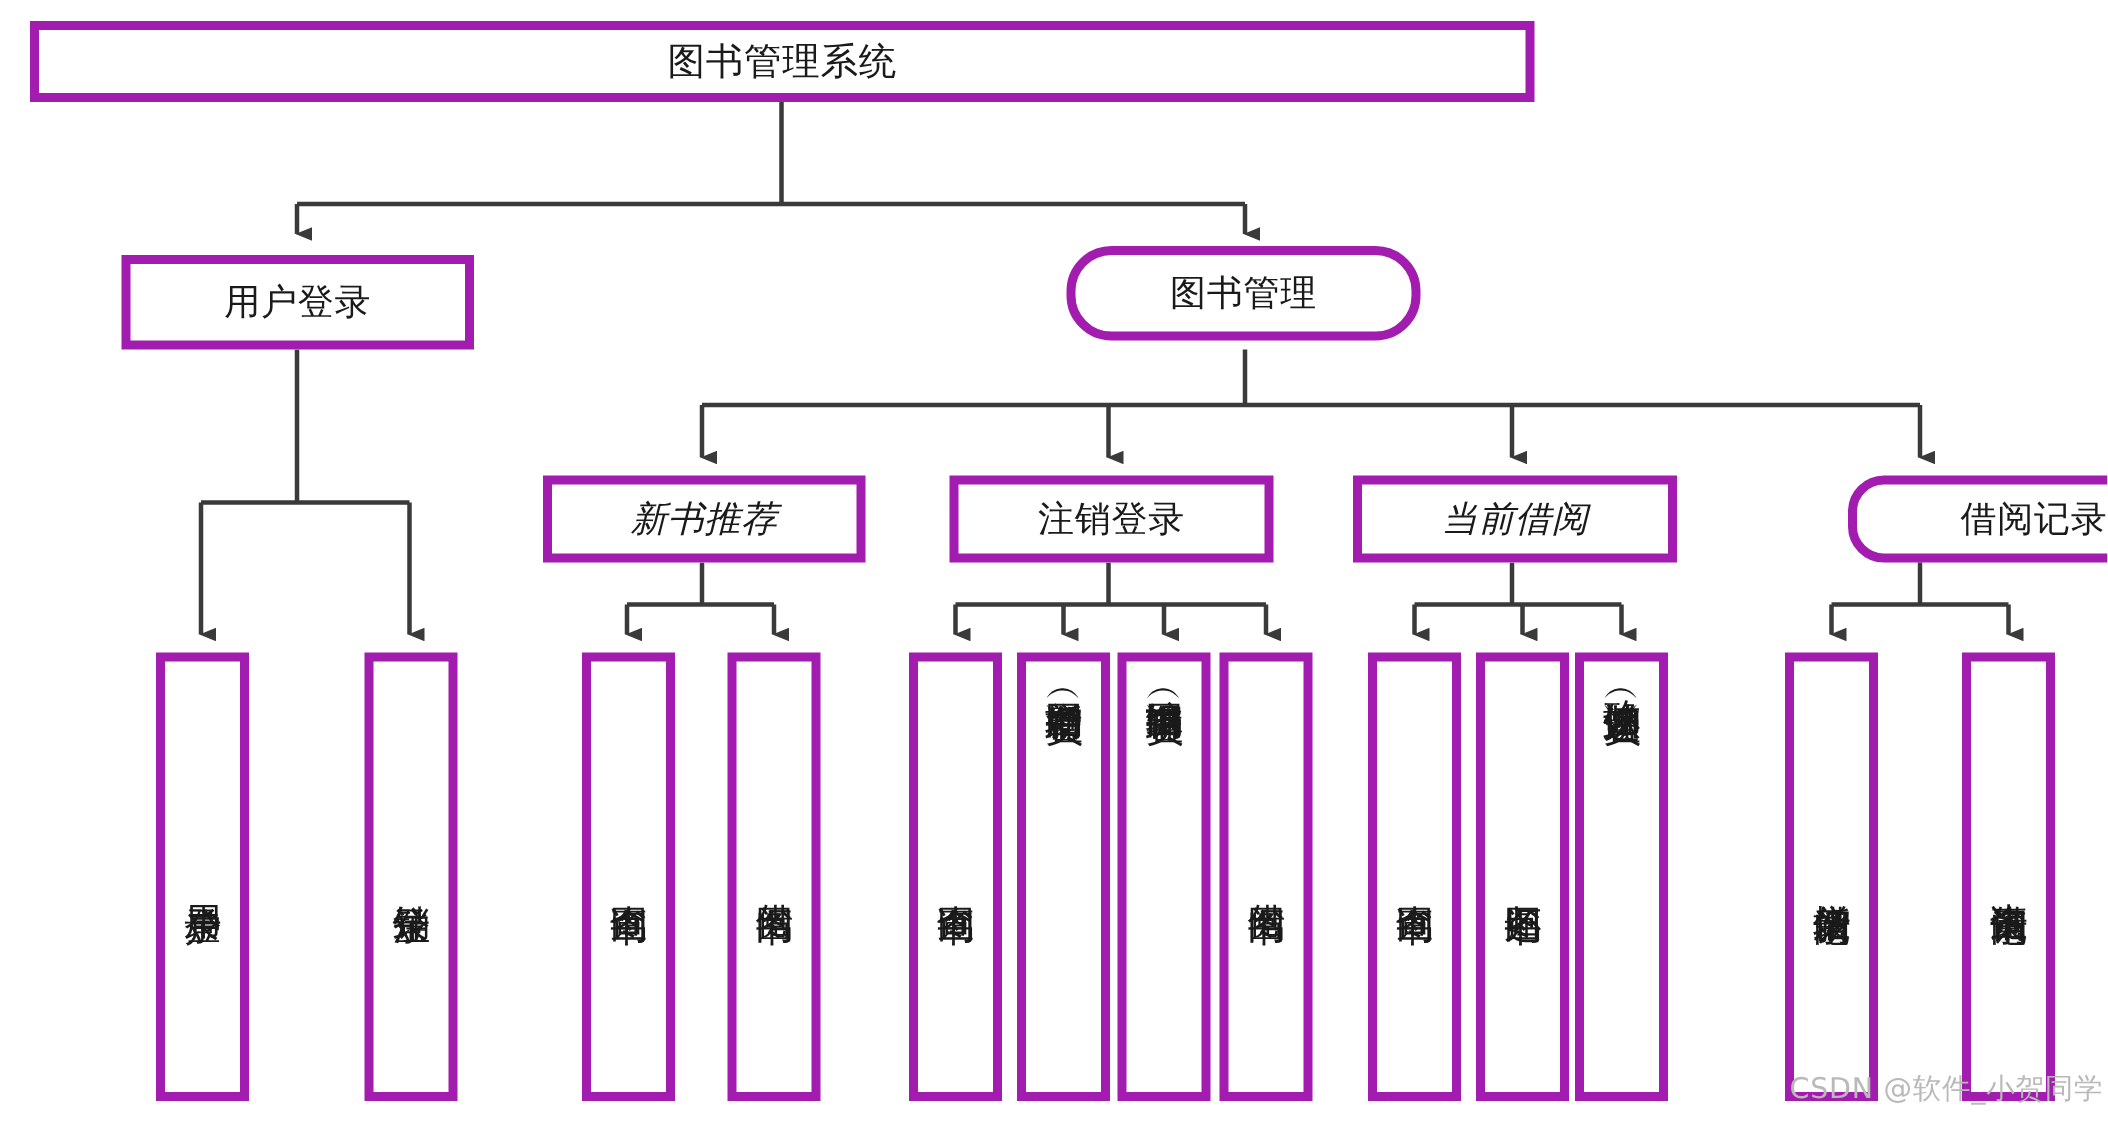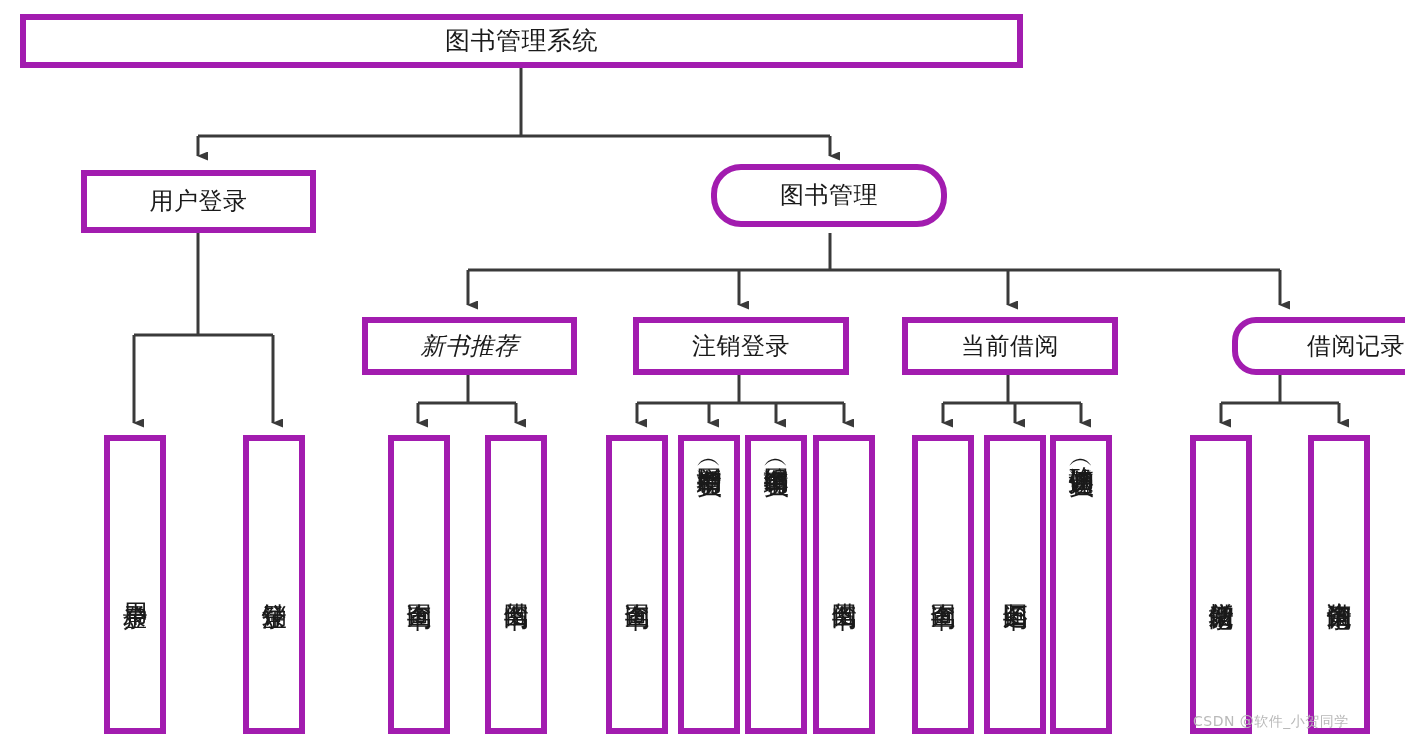--- a/index.html
+++ b/index.html
@@ -60,21 +60,21 @@
     letter-spacing: 1px;
     text-align: left;
   }
   .node-leaf.leaf-centered {
     align-items: center;
     padding-top: 0;
   }
   .watermark {
     position: absolute;
     color: #b9b9b9;
-    font-size: 14px;
+    font-size: 19px;
     white-space: nowrap;
     letter-spacing: 0.5px;
     pointer-events: none;
   }
 </style>
 </head>
 <body>
 
 <div id="diagram-root">
 
@@ -139,21 +139,21 @@
   <div class="node-box node-branch" style="left: 711px; top: 164px; width: 236px; height: 63px; border-radius: 30px;">
     <span class="node-label">图书管理</span>
   </div>
 
   <div class="node-box node-branch" style="left: 362px; top: 317px; width: 215px; height: 58px; font-style: italic;">
     <span class="node-label">新书推荐</span>
   </div>
   <div class="node-box node-branch" style="left: 633px; top: 317px; width: 216px; height: 58px;">
     <span class="node-label">注销登录</span>
   </div>
-  <div class="node-box node-branch" style="left: 902px; top: 317px; width: 216px; height: 58px;">
+  <div class="node-box node-branch" style="left: 902px; top: 317px; width: 216px; height: 58px; font-style: italic;">
     <span class="node-label">当前借阅</span>
   </div>
   <div class="node-box node-branch" style="left: 1232px; top: 317px; width: 248px; height: 58px; border-radius: 24px;">
     <span class="node-label">借阅记录</span>
   </div>
 
   <div class="node-box node-leaf leaf-centered" style="left: 104px; top: 435px; width: 62px; height: 299px;">
     <span class="node-label">用户登录</span>
   </div>
   <div class="node-box node-leaf leaf-centered" style="left: 243px; top: 435px; width: 62px; height: 299px;">

